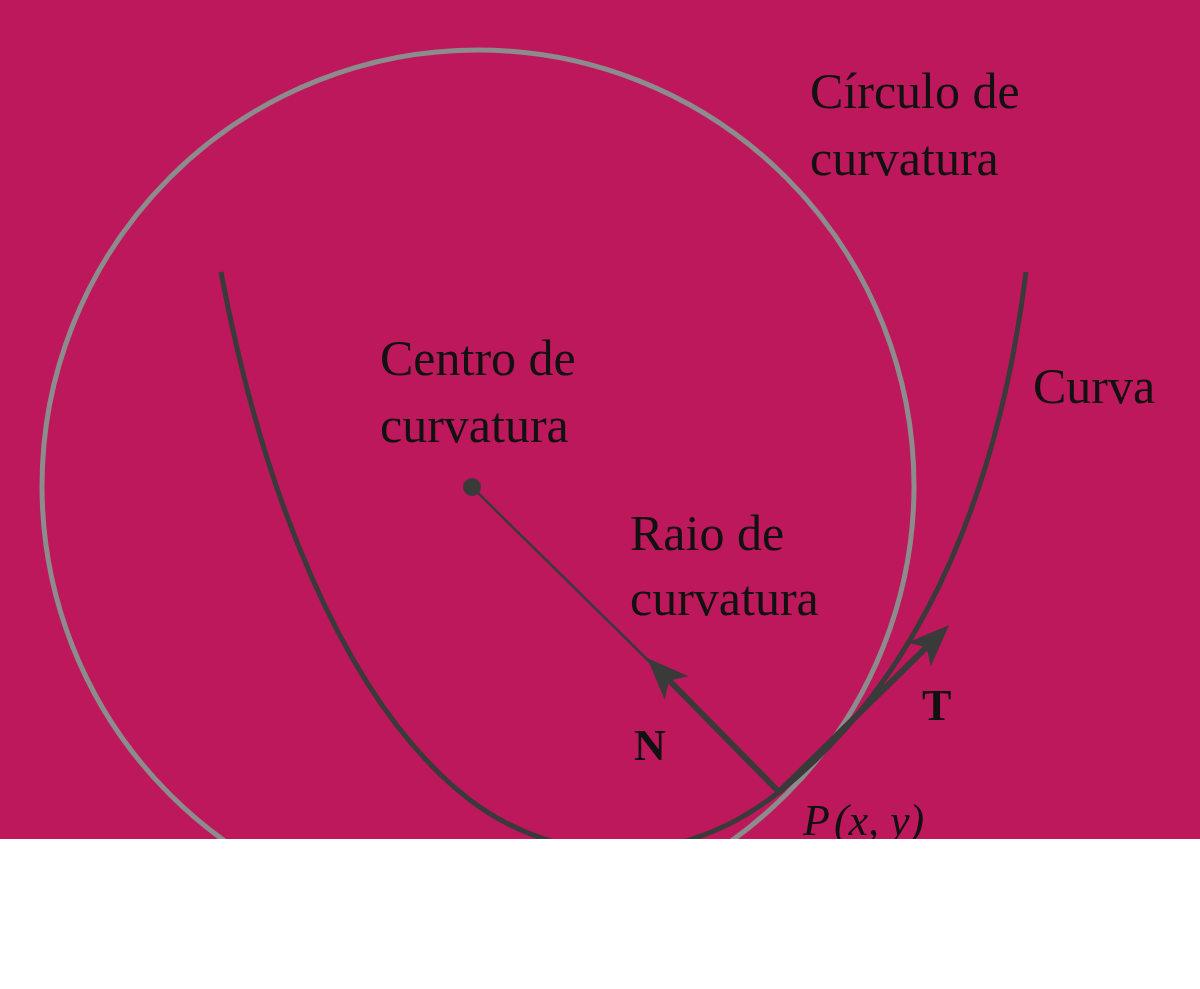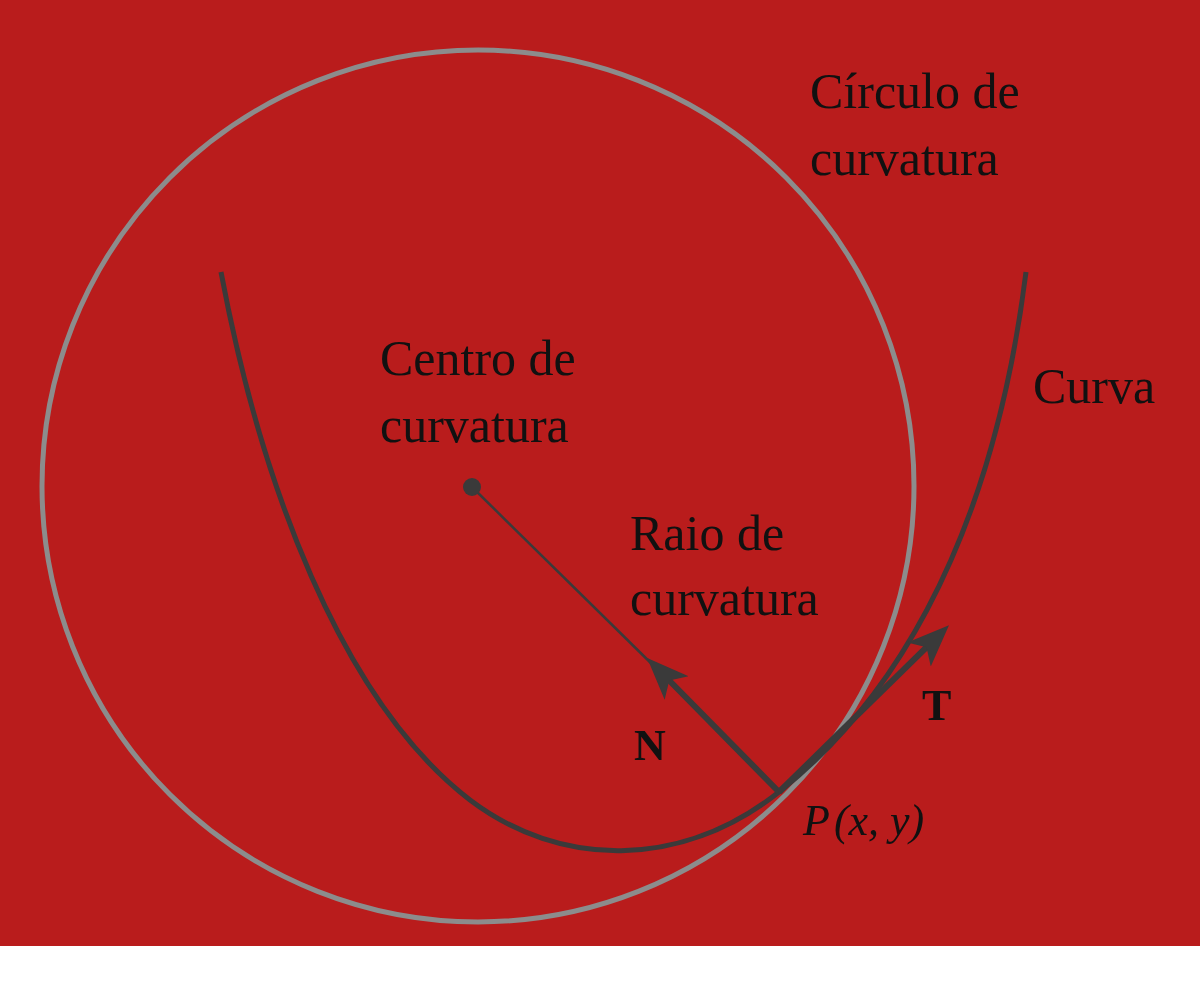--- a/index.html
+++ b/index.html
@@ -1,16 +1,16 @@
 <!DOCTYPE html>
 <html><head>
 <meta charset="utf-8">
 <style>
   html, body { margin: 0; padding: 0; background: #ffffff; }
-  #stage { position: relative; width: 1200px; height: 946px; overflow: hidden; background: #b91c1c; }
+  #stage { position: relative; width: 1200px; height: 839px; overflow: hidden; background: #be185d; }
   svg { position: absolute; left: 0; top: 0; }
   .lbl { font-family: "Liberation Serif", "DejaVu Serif", serif; fill: #111111; }
   .big { font-size: 50px; }
   .bold { font-weight: bold; font-size: 44px; }
   .ital { font-style: italic; font-size: 44px; }
 </style>
 </head>
 <body>
 
 <div id="stage">

